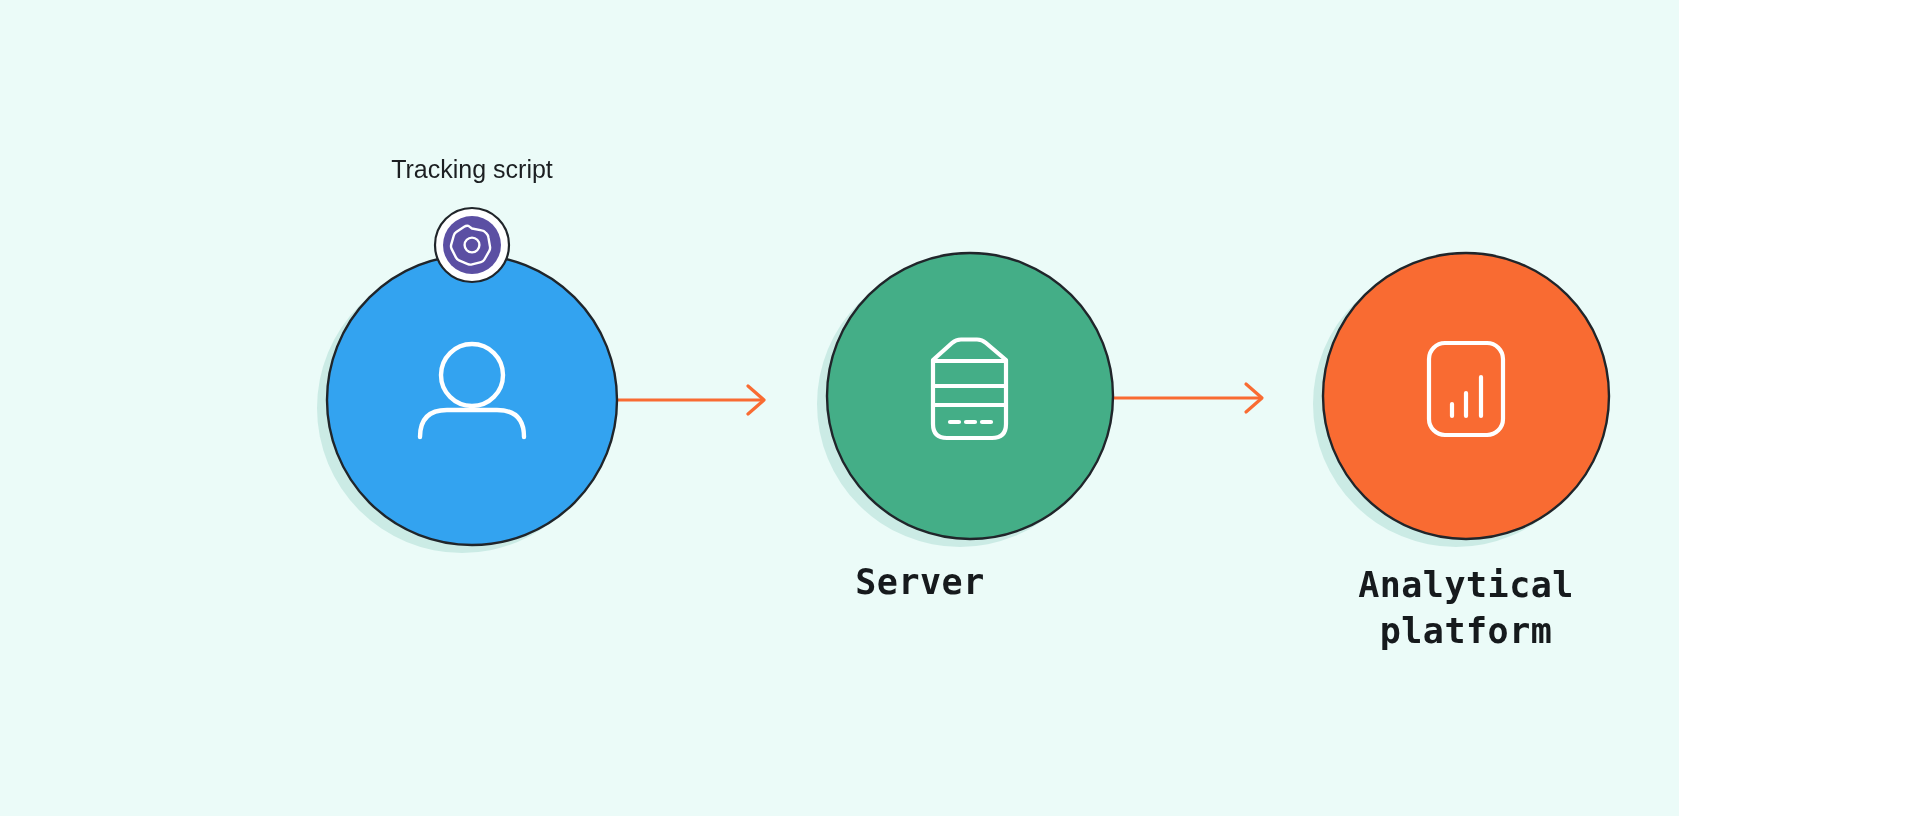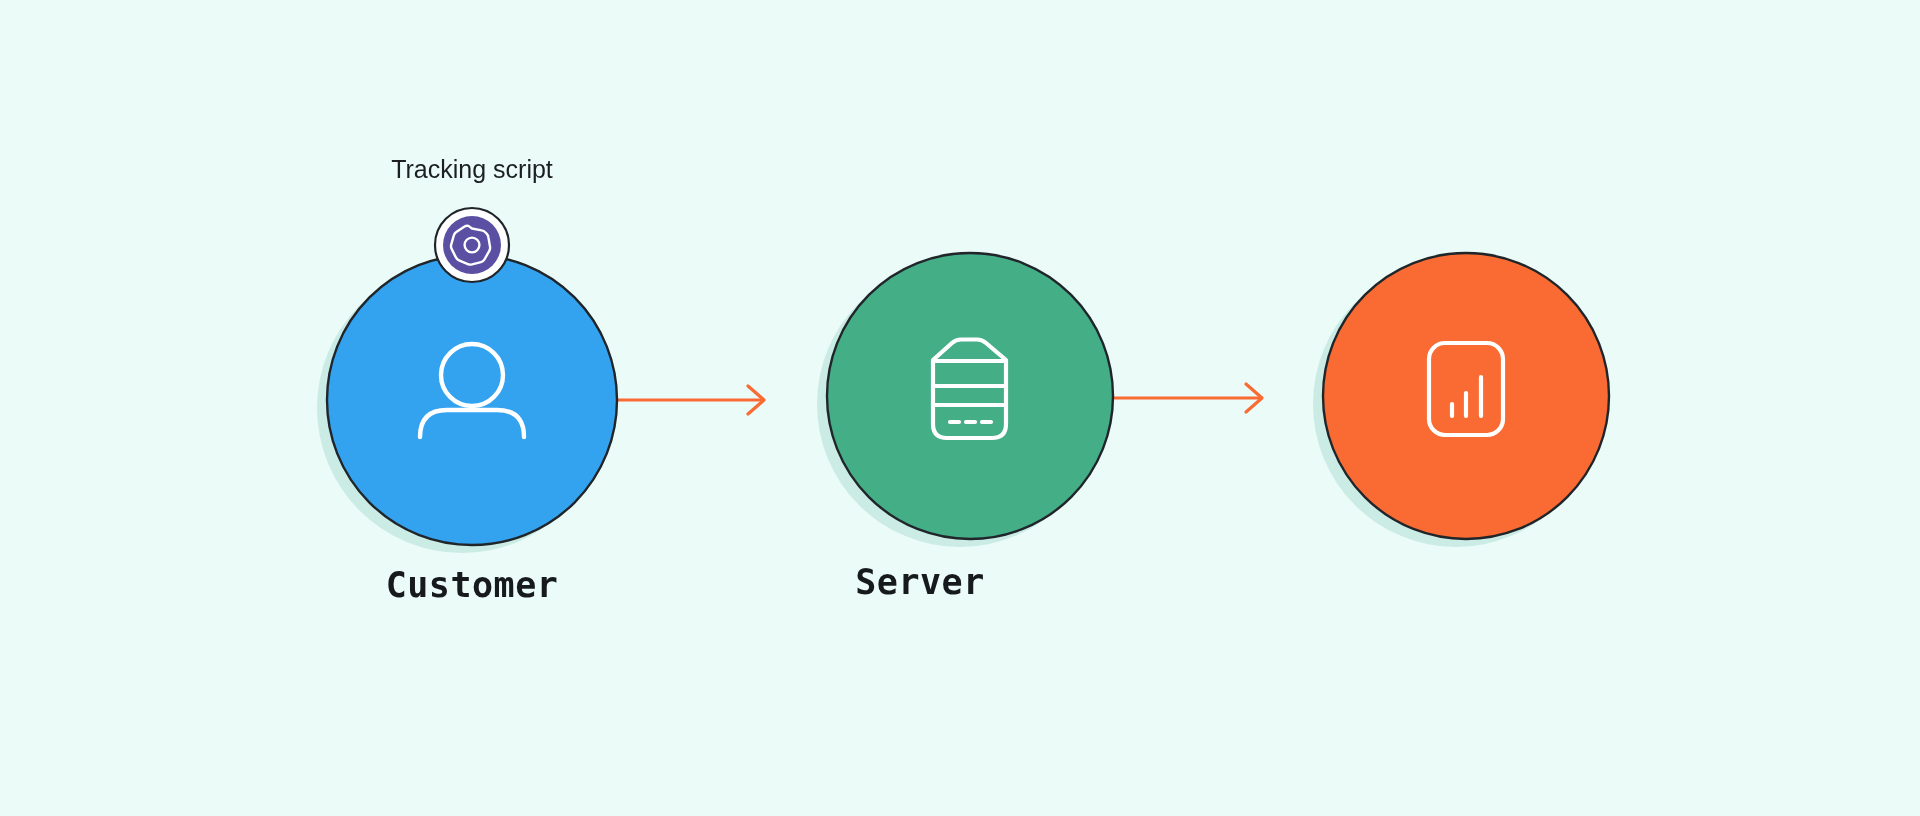--- a/index.html
+++ b/index.html
@@ -8,21 +8,21 @@
     padding: 0;
   }
   body {
     width: 1920px;
     height: 816px;
     overflow: hidden;
     font-family: "Liberation Sans", sans-serif;
   }
   #stage {
     position: relative;
-    width: 1920px;
+    width: 1679px;
     height: 816px;
     background: #EBFBF8;
   }
   #flow-svg {
     position: absolute;
     left: 0;
     top: 0;
     width: 1920px;
     height: 816px;
     display: block;
@@ -133,18 +133,19 @@
         <line x1="1452" y1="404" x2="1452" y2="416"></line>
         <line x1="1466" y1="393" x2="1466" y2="416"></line>
         <line x1="1481" y1="377" x2="1481" y2="416"></line>
       </g>
     </g>
 
   </svg>
 
   <div class="badge-caption" style="left:472px; top:155px;">Tracking script</div>
 
-  <div class="node-label" style="left:472px; top:563px;">Customer</div>
 
   <div class="node-label" style="left:920px; top:560px;">Server</div>
 
+  <div class="node-label" style="left:1466px; top:563px;">Analytical
+platform</div>
 
 </div>
 
 </body></html>

